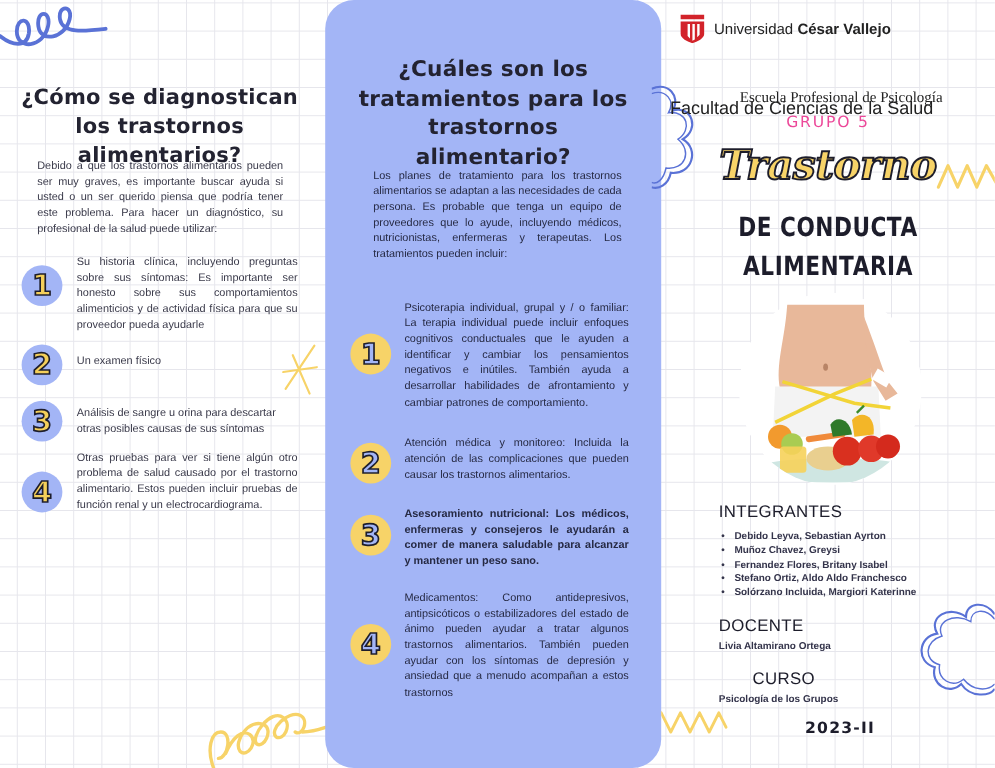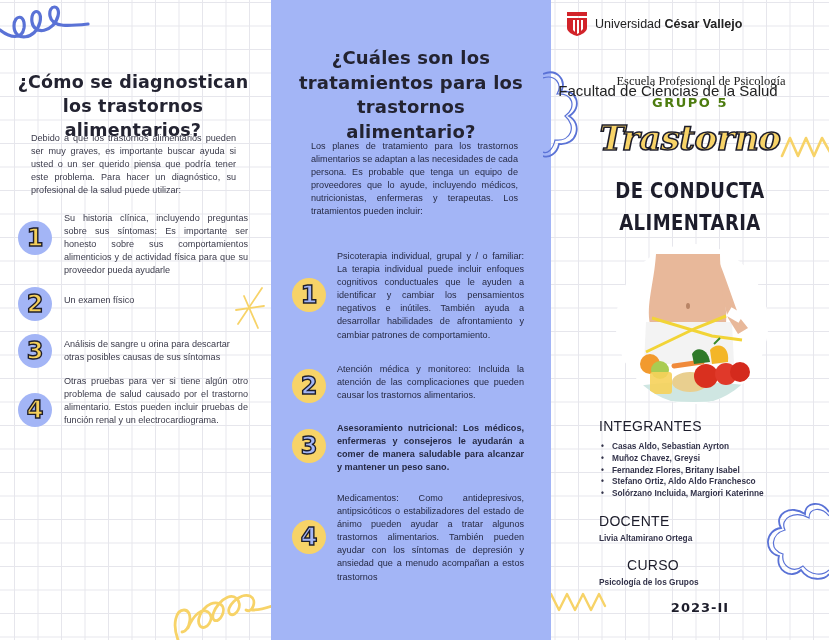--- a/index.html
+++ b/index.html
@@ -8,21 +8,21 @@
     position: relative;
     font-family: "DejaVu Sans", sans-serif;
     color: #2b2b3a;
     background-color: #ffffff;
     background-image:
       linear-gradient(to right, #e6e6ec 1px, transparent 1px),
       linear-gradient(to bottom, #e6e6ec 1px, transparent 1px);
     background-size: 23.5px 23.5px;
     background-position: 14px 2px;
   }
-  .panel { position: absolute; top: 0; height: 640px; }
+  .panel { position: absolute; top: 0; height: 640px; border-radius: 24px; }
   #left { left: 0; width: 271px; }
   #middle { left: 271px; width: 280px; background: #a3b5f6; }
   #right { left: 551px; width: 278px; }
 
   .deco { position: absolute; pointer-events: none; }
 
   .title-hand {
     font-family: "DejaVu Sans", sans-serif;
     font-weight: bold;
     color: #232331;
@@ -53,21 +53,21 @@
 
   .item-text { position: absolute; }
 
   
   .logo-row { position: absolute; left: 16px; top: 12px; display: flex; align-items: center; gap: 8px; }
   .logo-mark { width: 20px; height: 24px; }
   .uni-name { font-family: "Liberation Sans", sans-serif; font-size: 12.5px; color: #222; }
   .uni-name b { font-weight: bold; }
   .faculty { position: absolute; left: 0; width: 234px; top: 50px; text-align: center; font-family: "Liberation Sans", sans-serif; font-size: 15px; color: #222; margin-top: 32px; }
   .school { position: absolute; left: 0; width: 278px; top: 74px; text-align: center; font-family: Liberation Serif, serif; font-size: 12.5px; color: #222; padding-left: 22px; }
-  .group { position: absolute; left: 0; width: 278px; top: 95px; text-align: center; font-family: "DejaVu Sans", sans-serif; font-weight: bold; font-size: 13px; color: #4d7c0f; letter-spacing: 1.5px; }
+  .group { position: absolute; left: 0; width: 278px; top: 95px; text-align: center; font-family: "DejaVu Sans", sans-serif; font-weight: normal; font-size: 13px; color: #ec4899; letter-spacing: 1.5px; }
   .trastorno {
     position: absolute; left: 0; width: 278px; top: 118px; text-align: center;
     font-family: "DejaVu Serif", serif; font-style: italic; font-weight: bold;
     font-size: 34px; color: #f7d368;
     -webkit-text-stroke: 1.6px #1d1d2b;
     letter-spacing: -0.5px;
   }
   .subtitle {
     position: absolute; left: 0; width: 278px; text-align: center;
     font-family: "DejaVu Sans", sans-serif; font-weight: bold;
@@ -173,21 +173,21 @@
   <div class="faculty">Facultad de Ciencias de la Salud</div>
   <div class="school">Escuela Profesional de Psicología</div>
   <div class="group">GRUPO 5</div>
 
   <div class="trastorno">Trastorno</div>
   <div class="subtitle" style="top:178px;">DE CONDUCTA</div>
   <div class="subtitle" style="top:210px;">ALIMENTARIA</div>
 
   <div class="sec-h" style="top:418px;">INTEGRANTES</div>
   <ul class="members">
-    <li>Casas Aldo, Sebastian Ayrton</li>
+    <li>Debido Leyva, Sebastian Ayrton</li>
     <li>Muñoz Chavez, Greysi</li>
     <li>Fernandez Flores, Britany Isabel</li>
     <li>Stefano Ortiz, Aldo Aldo Franchesco</li>
     <li>Solórzano Incluida, Margiori Katerinne</li>
   </ul>
 
   <div class="sec-h" style="top:513px;">DOCENTE</div>
   <div class="sec-t" style="top:533px;">Livia Altamirano Ortega</div>
 
   <div class="sec-h" style="top:557px;margin-left:28px;">CURSO</div>

